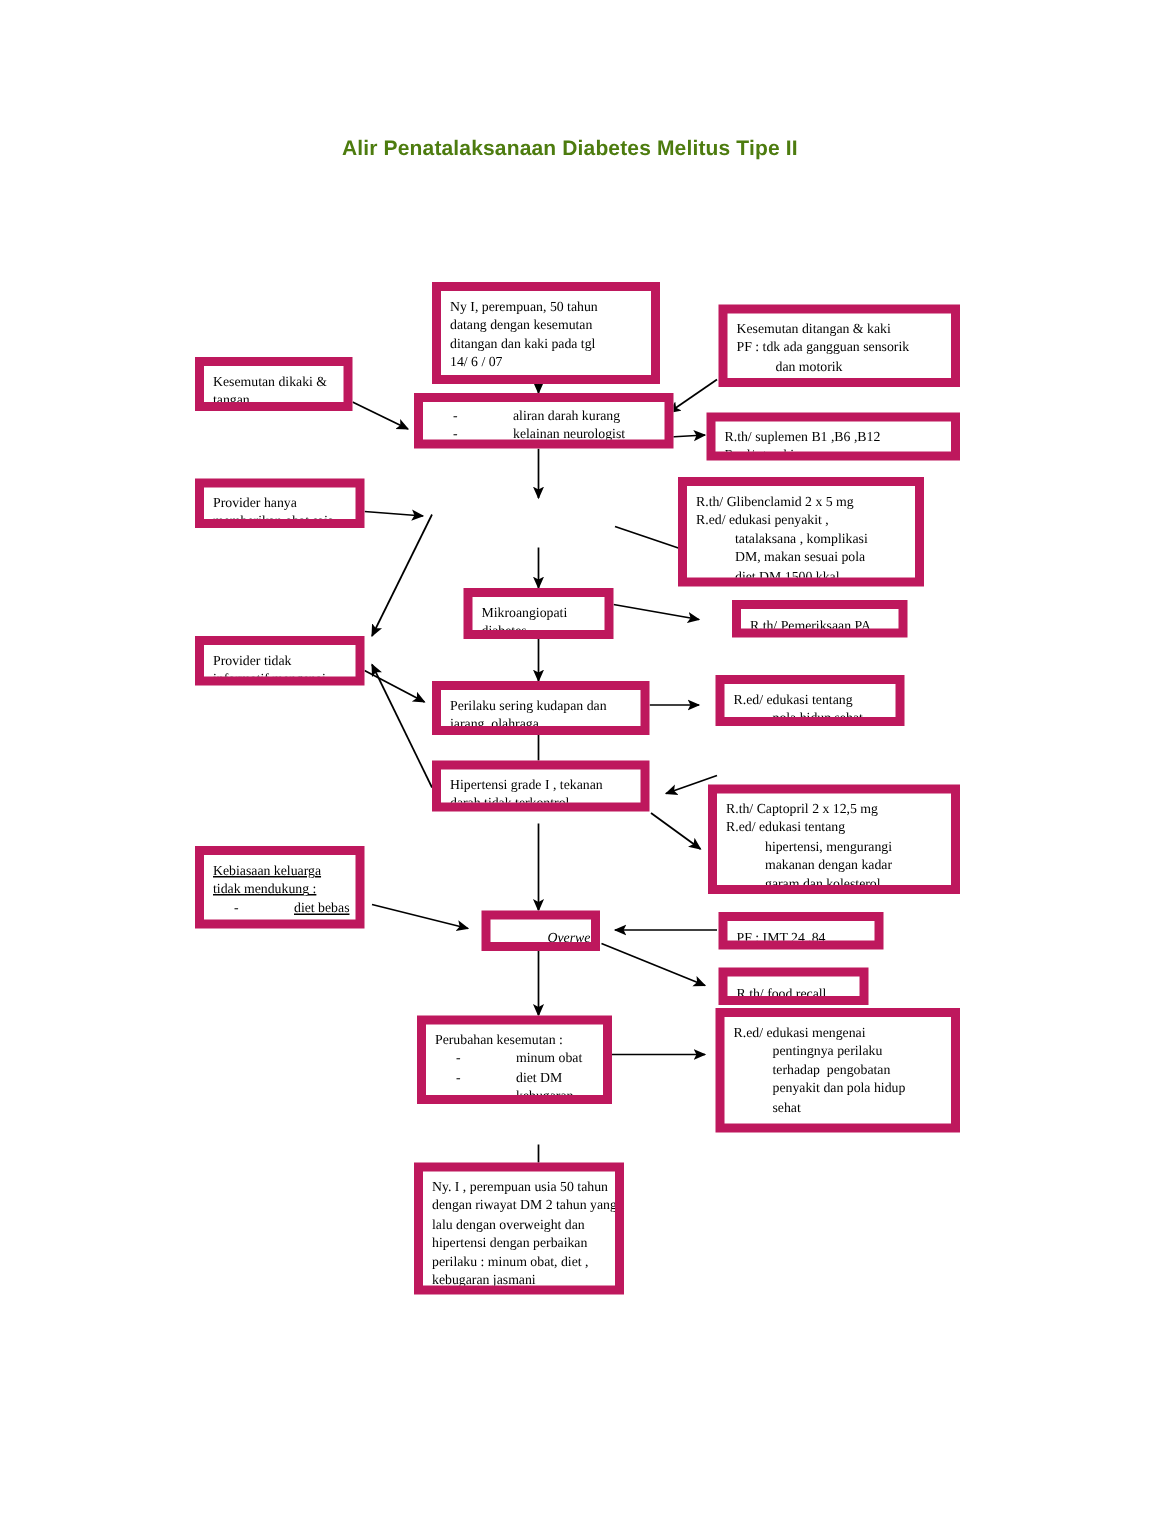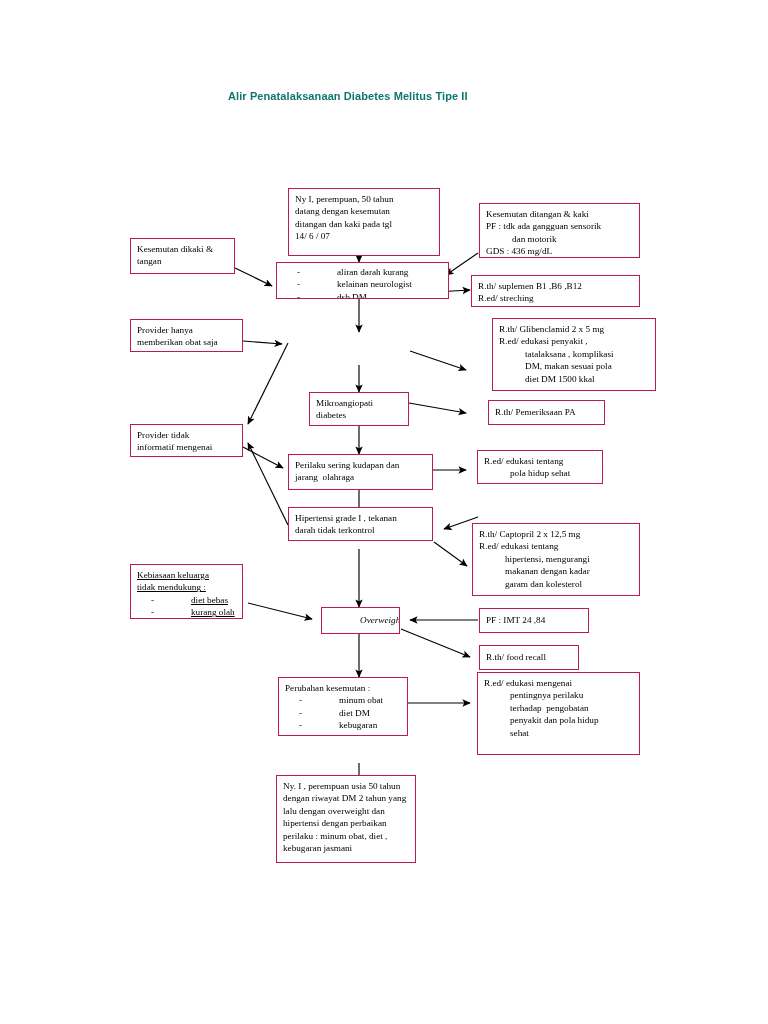--- a/index.html
+++ b/index.html
@@ -28,28 +28,28 @@
     height: 1024px;
     pointer-events: none;
   }
   .title {
     position: absolute;
     left: 228px;
     top: 90px;
     width: 330px;
     font-family: "Liberation Sans", "DejaVu Sans", sans-serif;
     font-weight: bold;
-    font-size: 11px;
+    font-size: 14px;
     letter-spacing: 0.1px;
-    color: #0f766e;
+    color: #4d7c0f;
   }
   .node {
     position: absolute;
     box-sizing: border-box;
-    border: 1px solid #be185d;
+    border: 6px solid #be185d;
     background: #ffffff;
     font-size: 9.2px;
     line-height: 12.4px;
     padding: 4px 5px 3px 6px;
     overflow: hidden;
     z-index: 5;
   }
   .node .ln { display: block; white-space: pre; }
   .node .bullet {
     display: block;
@@ -160,21 +160,21 @@
     <span class="ln">R.th/ suplemen B1 ,B6 ,B12</span>
     <span class="ln">R.ed/ streching</span>
   </div>
 
   <div class="node" style="left:130px; top:319px; width:113px; height:33px;">
     <span class="ln">Provider hanya</span>
     <span class="ln">memberikan obat saja</span>
   </div>
 
 
-  <div class="node" style="left:492px; top:318px; width:164px; height:73px;">
+  <div class="node" style="left:452px; top:318px; width:164px; height:73px;">
     <span class="ln">R.th/ Glibenclamid 2 x 5 mg</span>
     <span class="ln">R.ed/ edukasi penyakit ,</span>
     <span class="indent">tatalaksana , komplikasi</span>
     <span class="indent">DM, makan sesuai pola</span>
     <span class="indent">diet DM 1500 kkal</span>
   </div>
 
   <div class="node" style="left:309px; top:392px; width:100px; height:34px;">
     <span class="ln">Mikroangiopati</span>
     <span class="ln">diabetes</span>

